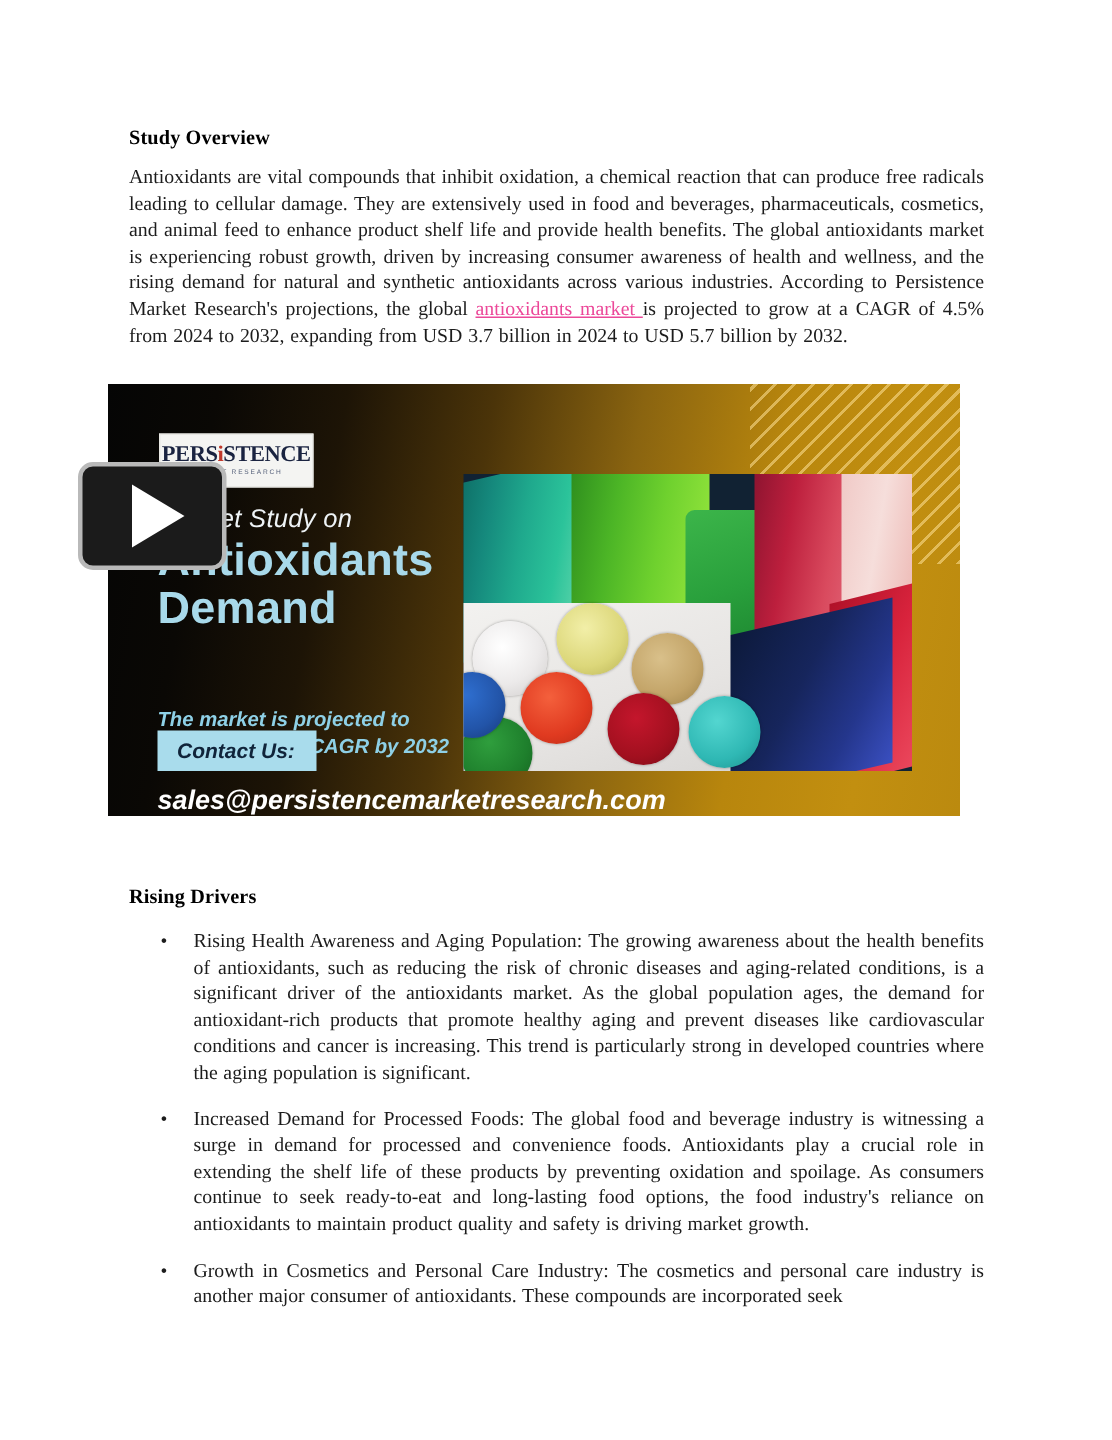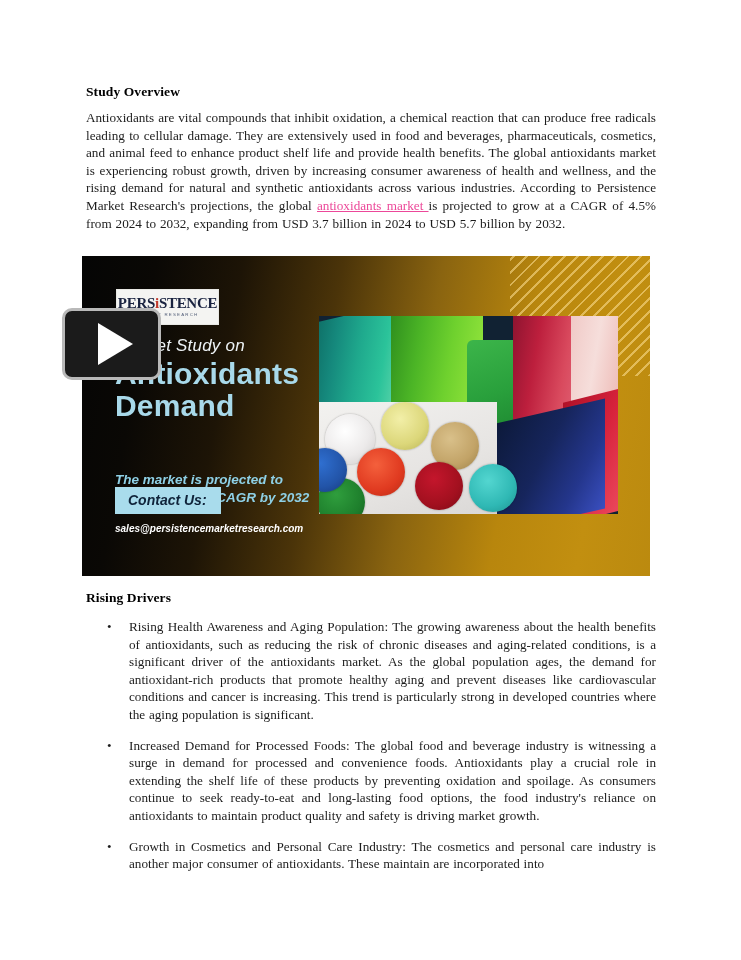--- a/index.html
+++ b/index.html
@@ -47,24 +47,24 @@
     word-spacing: 0.6px;
   }
 
   a.inline-link {
     color: #ec4899;
   }
 
   
   .banner-wrap {
     position: absolute;
-    left: 82px;
+    left: 72px;
     top: 256px;
     width: 568px;
-    height: 320px;
+    height: 288px;
   }
 
   .banner {
     position: absolute;
     inset: 0;
     background: linear-gradient(100deg,
         #050505 0%,
         #0a0805 12%,
         #1d1406 26%,
         #4b3409 42%,
@@ -180,21 +180,21 @@
     text-align: center;
   }
 
   .banner-email {
     position: absolute;
     left: 33px;
     top: 267px;
     font-family: "Liberation Sans", sans-serif;
     font-style: italic;
     font-weight: bold;
-    font-size: 10px;
+    font-size: 18px;
     color: #ffffff;
     white-space: nowrap;
   }
 
   
   .banner-photo {
     position: absolute;
     left: 237px;
     top: 60px;
     width: 299px;
@@ -333,18 +333,18 @@
       <li>
         <span class="bullet-dot">•</span>
         <span>Rising Health Awareness and Aging Population: The growing awareness about the health benefits of antioxidants, such as reducing the risk of chronic diseases and aging-related conditions, is a significant driver of the antioxidants market. As the global population ages, the demand for antioxidant-rich products that promote healthy aging and prevent diseases like cardiovascular conditions and cancer is increasing. This trend is particularly strong in developed countries where the aging population is significant.</span>
       </li>
       <li>
         <span class="bullet-dot">•</span>
         <span>Increased Demand for Processed Foods: The global food and beverage industry is witnessing a surge in demand for processed and convenience foods. Antioxidants play a crucial role in extending the shelf life of these products by preventing oxidation and spoilage. As consumers continue to seek ready-to-eat and long-lasting food options, the food industry's reliance on antioxidants to maintain product quality and safety is driving market growth.</span>
       </li>
       <li>
         <span class="bullet-dot">•</span>
-        <span>Growth in Cosmetics and Personal Care Industry: The cosmetics and personal care industry is another major consumer of antioxidants. These maintain are incorporated into</span>
+        <span>Growth in Cosmetics and Personal Care Industry: The cosmetics and personal care industry is another major consumer of antioxidants. These compounds are incorporated seek</span>
       </li>
     </ul>
   </div>
 
 </div>
 
 </body></html>

